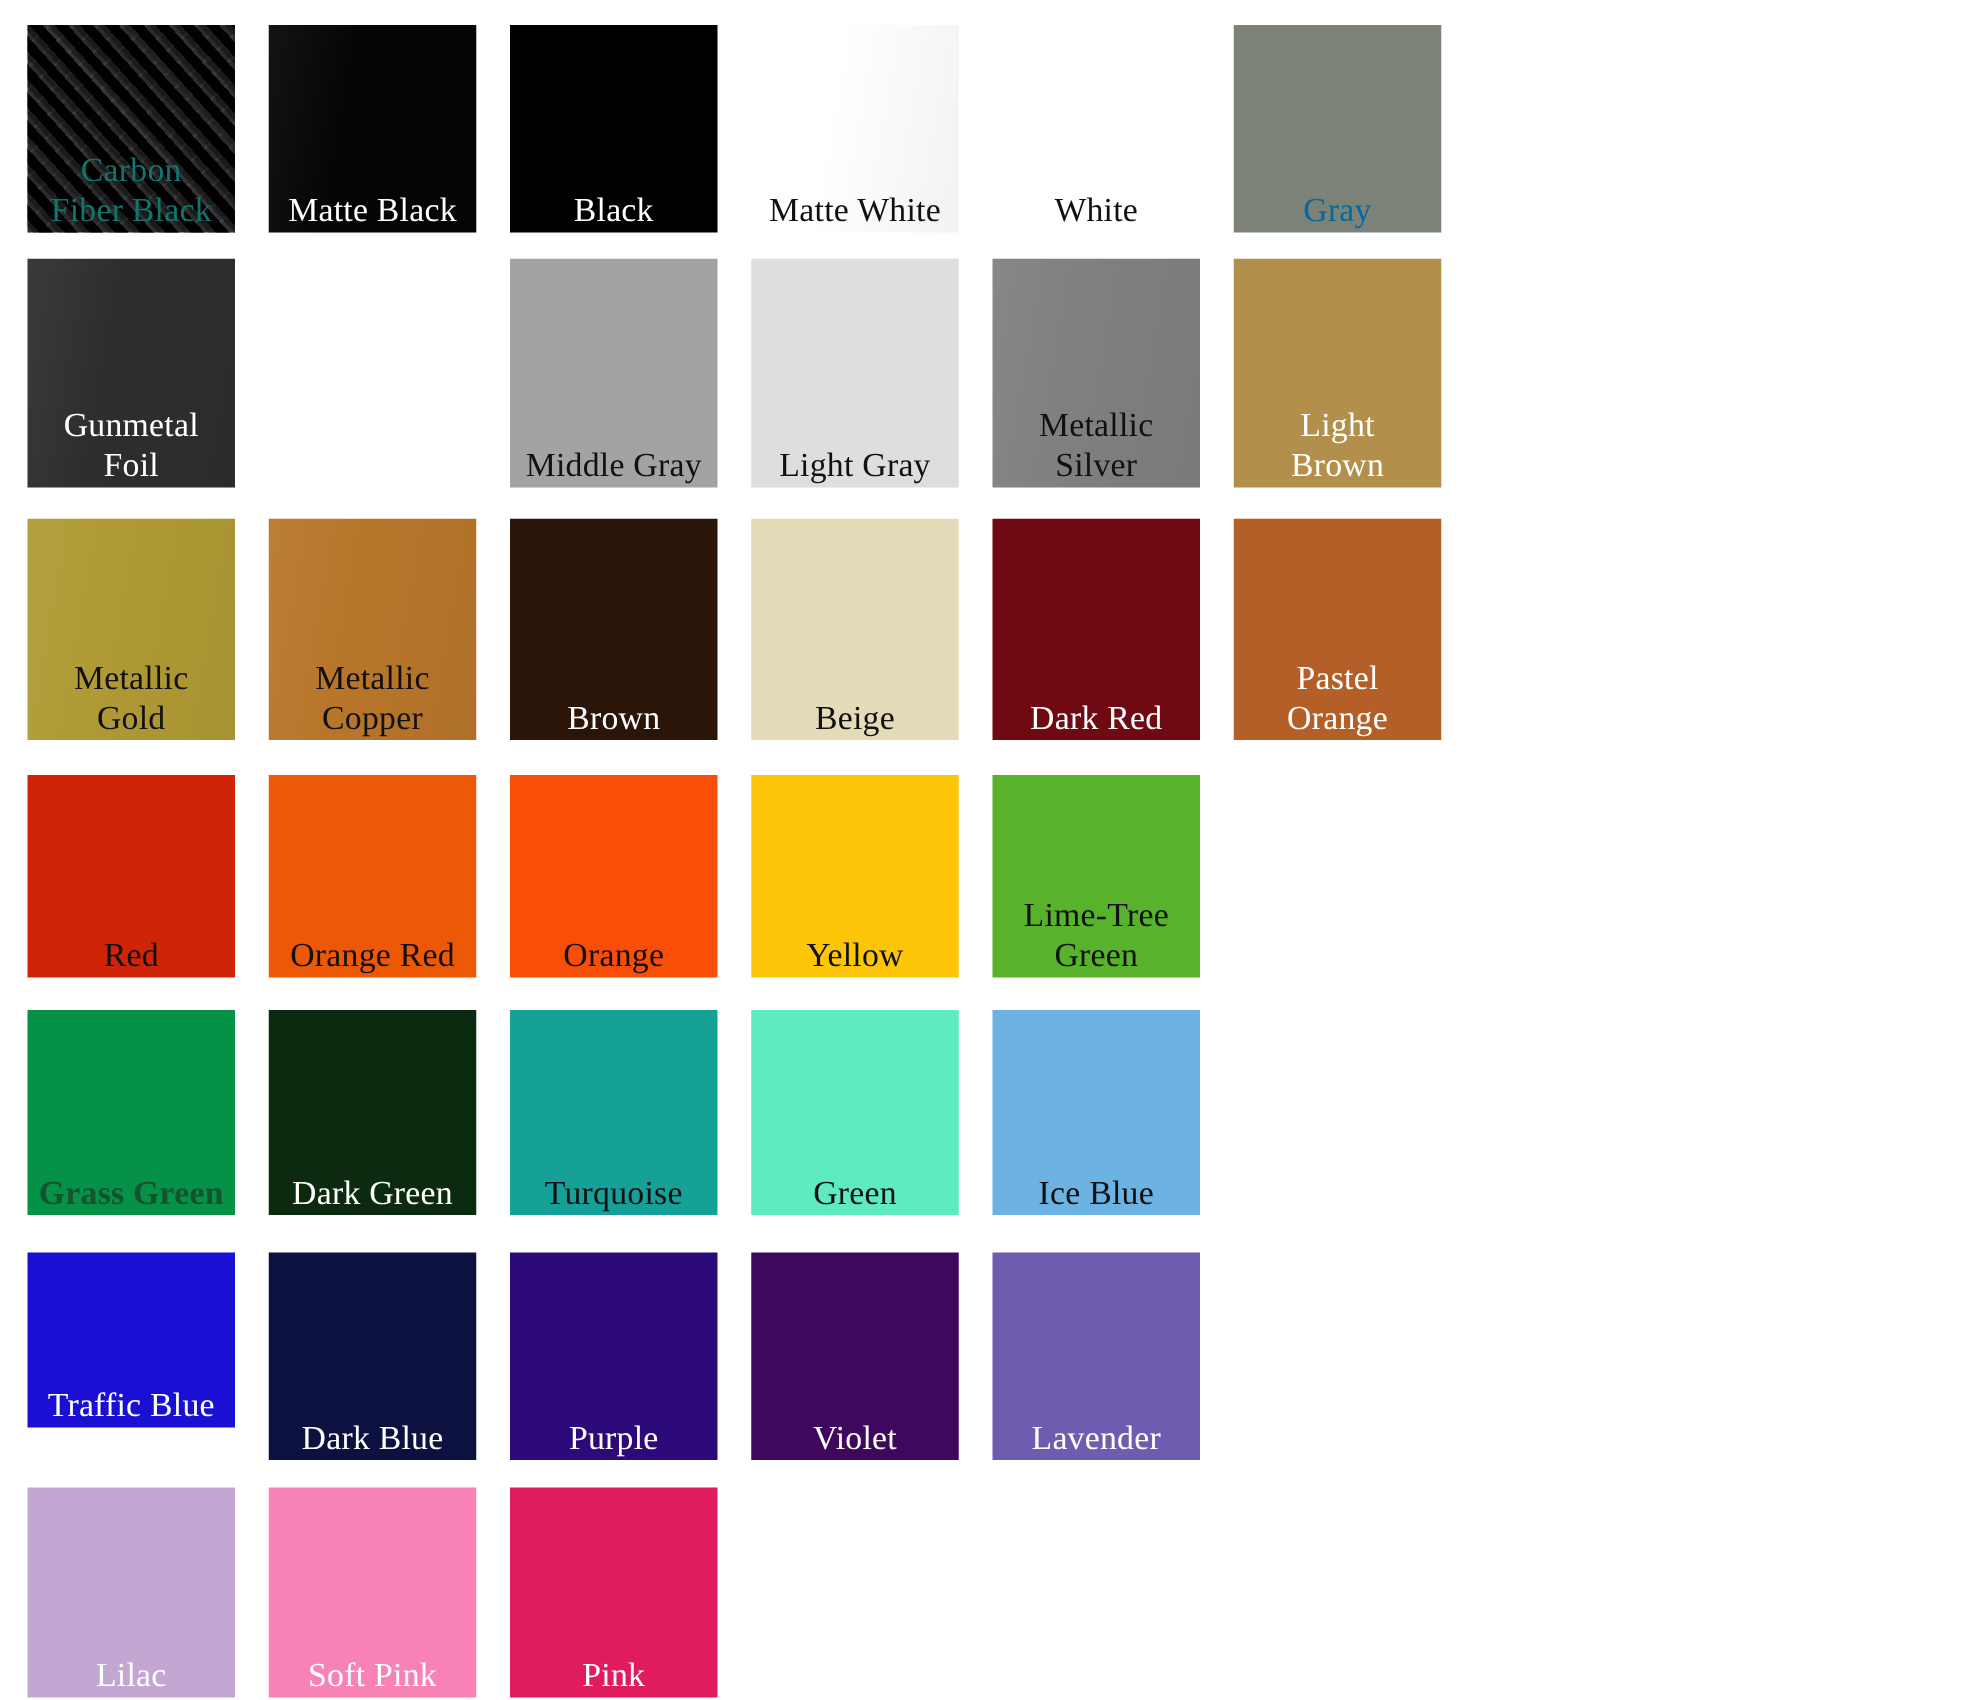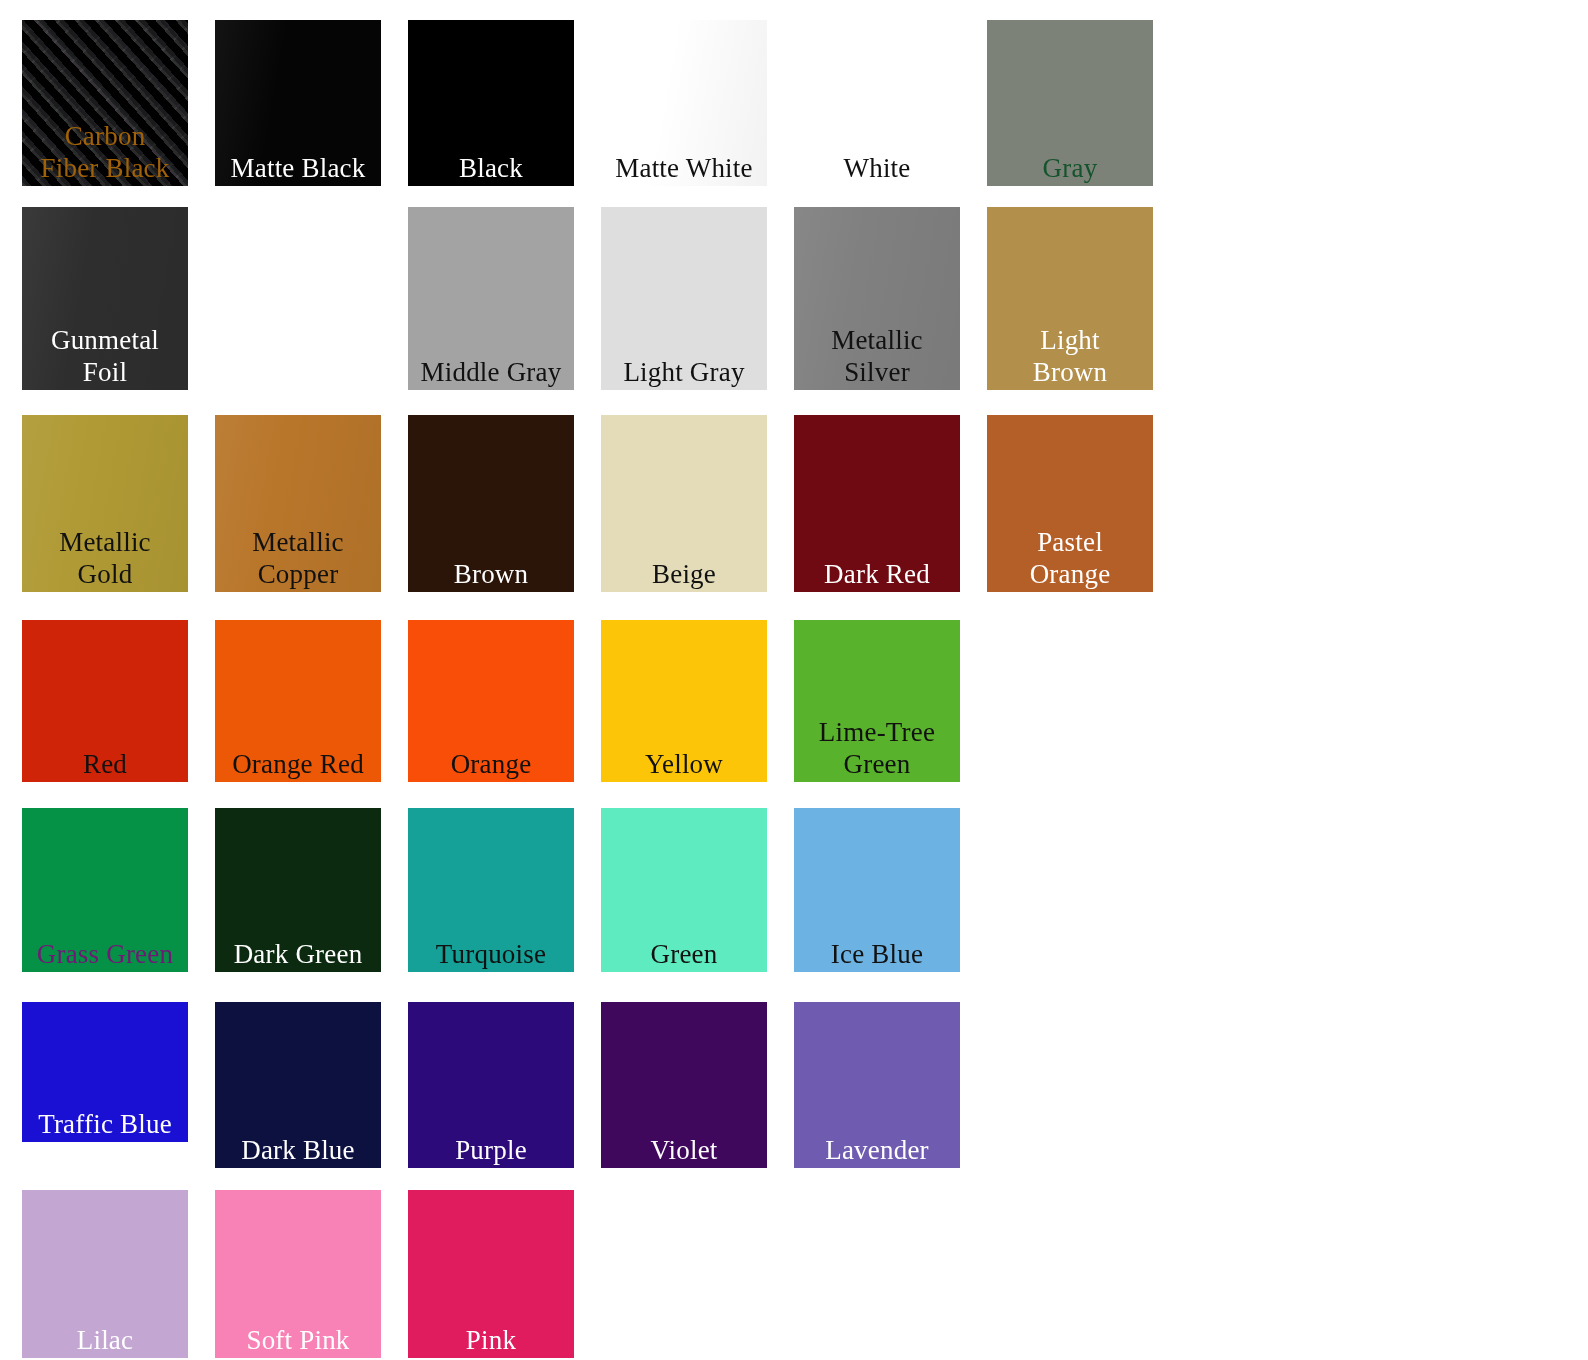--- a/index.html
+++ b/index.html
@@ -82,42 +82,42 @@
     pointer-events: none;
   }
 </style>
 </head>
 <body>
 
 <div id="chart">
     <div class="swatch-row" style="top: 20px; height: 166px;">
       <div class="swatch" style="left: 22px; width: 166px; height: 166px;">
         <div class="swatch-fill carbon" title="#0a0a0a"></div>
-        <div class="swatch-label label-light" style="color: #a16207;">Carbon
+        <div class="swatch-label label-light" style="color: #0f766e;">Carbon
 Fiber Black</div>
       </div>
       <div class="swatch" style="left: 215px; width: 166px; height: 166px;">
         <div class="swatch-fill sheen" title="#050505" style="background-color: rgb(5, 5, 5);"></div>
         <div class="swatch-label label-light" style="color: rgb(255, 255, 255);">Matte Black</div>
       </div>
       <div class="swatch" style="left: 408px; width: 166px; height: 166px;">
         <div class="swatch-fill" title="#000000" style="background-color: rgb(0, 0, 0);"></div>
         <div class="swatch-label label-light" style="color: rgb(255, 255, 255);">Black</div>
       </div>
       <div class="swatch" style="left: 601px; width: 166px; height: 166px;">
         <div class="swatch-fill sheen" title="#ffffff" style="background-color: rgb(255, 255, 255);"></div>
         <div class="swatch-label label-dark" style="color: rgb(17, 17, 17);">Matte White</div>
       </div>
       <div class="swatch" style="left: 794px; width: 166px; height: 166px;">
         <div class="swatch-fill" title="#ffffff" style="background-color: rgb(255, 255, 255);"></div>
         <div class="swatch-label label-dark" style="color: rgb(17, 17, 17);">White</div>
       </div>
       <div class="swatch" style="left: 987px; width: 166px; height: 166px;">
         <div class="swatch-fill" title="#7d8278" style="background-color: rgb(125, 130, 120);"></div>
-        <div class="swatch-label label-light" style="color: #14532d;">Gray</div>
+        <div class="swatch-label label-light" style="color: #0369a1;">Gray</div>
       </div>
     </div>
     <div class="swatch-row" style="top: 207px; height: 183px;">
       <div class="swatch" style="left: 22px; width: 166px; height: 183px;">
         <div class="swatch-fill sheen" title="#2e2e2e" style="background-color: rgb(46, 46, 46);"></div>
         <div class="swatch-label label-light" style="color: rgb(255, 255, 255);">Gunmetal
 Foil</div>
       </div>
       <div class="swatch" style="left: 408px; width: 166px; height: 183px;">
         <div class="swatch-fill" title="#a3a3a3" style="background-color: rgb(163, 163, 163);"></div>
@@ -186,21 +186,21 @@
       </div>
       <div class="swatch" style="left: 794px; width: 166px; height: 162px;">
         <div class="swatch-fill" title="#59b22c" style="background-color: rgb(89, 178, 44);"></div>
         <div class="swatch-label label-dark" style="color: rgb(17, 17, 17);">Lime-Tree
 Green</div>
       </div>
     </div>
     <div class="swatch-row" style="top: 808px; height: 164px;">
       <div class="swatch" style="left: 22px; width: 166px; height: 164px;">
         <div class="swatch-fill" title="#059247" style="background-color: rgb(5, 146, 71);"></div>
-        <div class="swatch-label label-dark" style="color: #701a75;">Grass Green</div>
+        <div class="swatch-label label-dark" style="color: #14532d; font-weight: bold;">Grass Green</div>
       </div>
       <div class="swatch" style="left: 215px; width: 166px; height: 164px;">
         <div class="swatch-fill" title="#0c2a10" style="background-color: rgb(12, 42, 16);"></div>
         <div class="swatch-label label-light" style="color: rgb(255, 255, 255);">Dark Green</div>
       </div>
       <div class="swatch" style="left: 408px; width: 166px; height: 164px;">
         <div class="swatch-fill" title="#15a197" style="background-color: rgb(21, 161, 151);"></div>
         <div class="swatch-label label-dark" style="color: rgb(17, 17, 17);">Turquoise</div>
       </div>
       <div class="swatch" style="left: 601px; width: 166px; height: 164px;">

